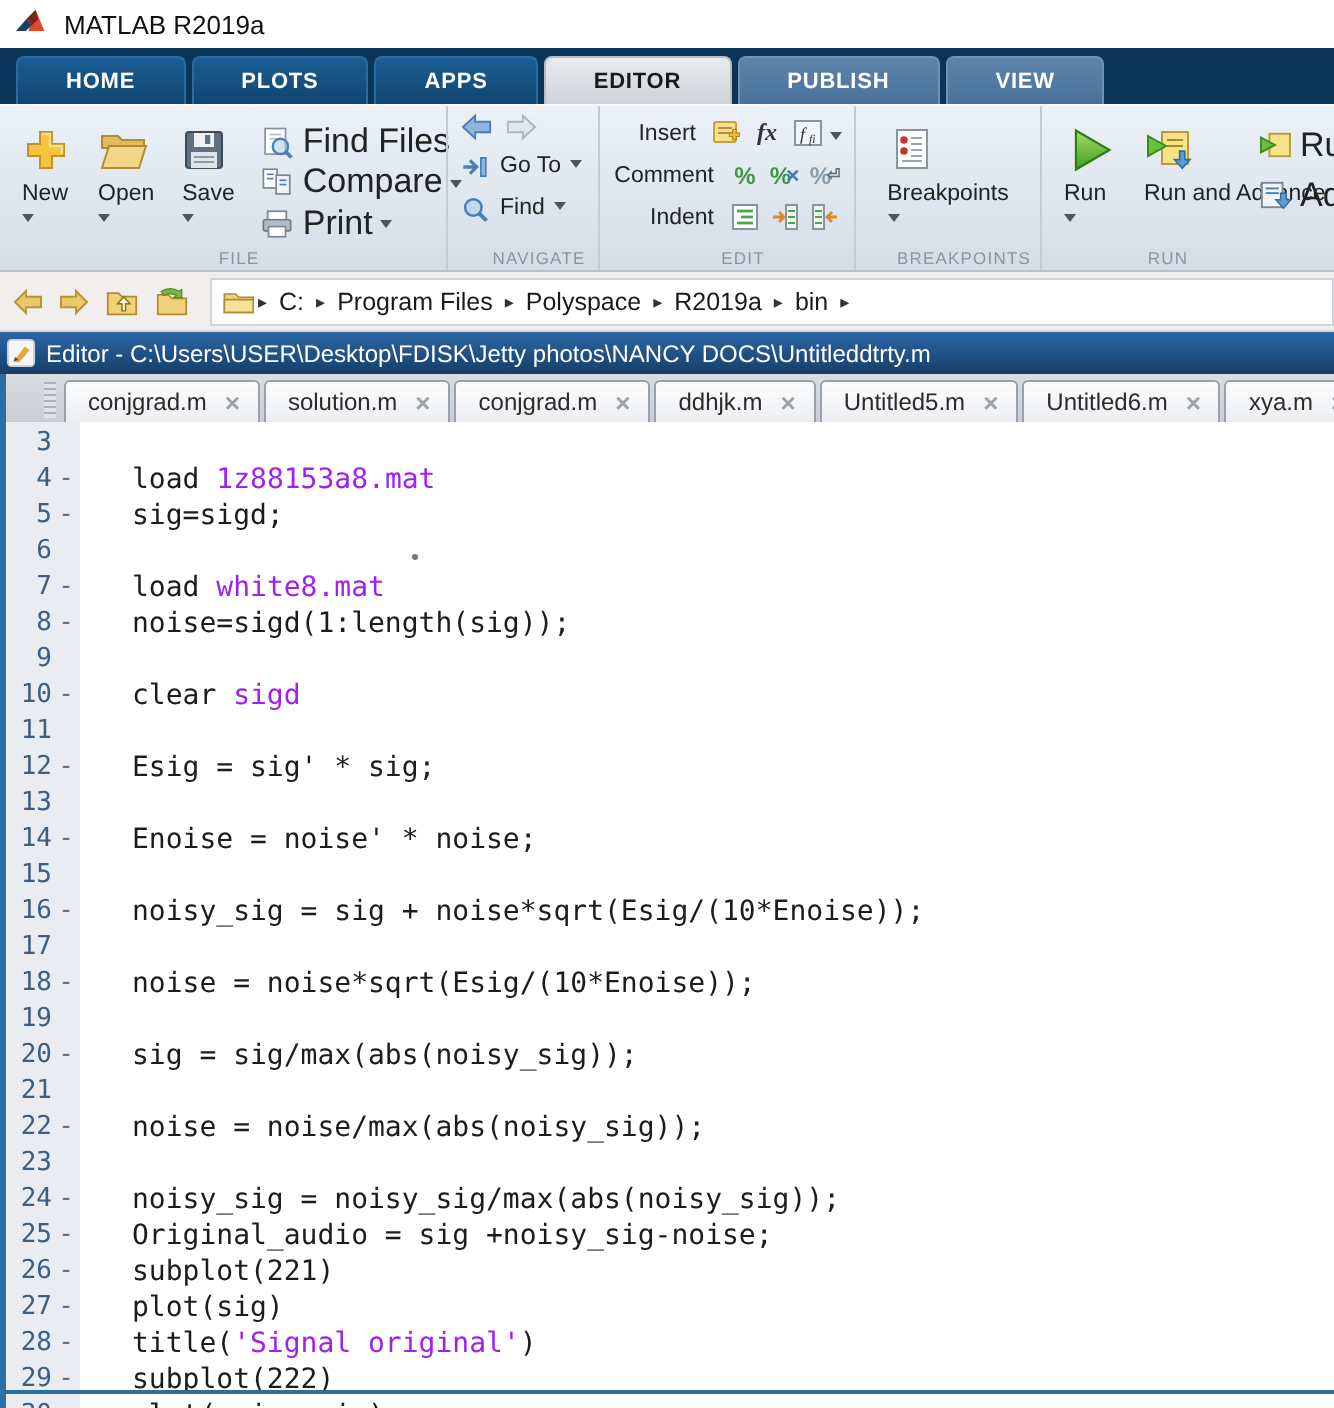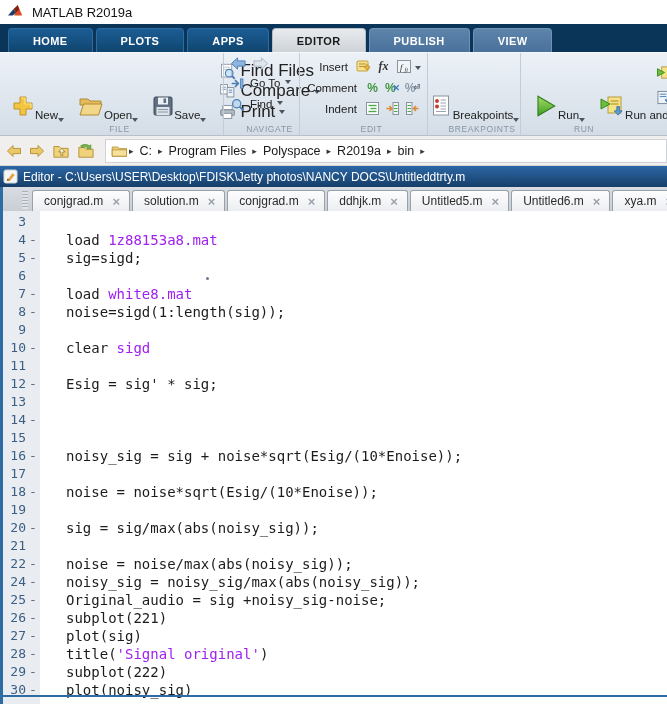--- a/index.html
+++ b/index.html
@@ -18,21 +18,21 @@
           background:linear-gradient(180deg,#1c5d94,#0f456f); border:1px solid #2b6ca3; border-bottom:none; }
   .rtab.light { background:linear-gradient(180deg,#5e84ab,#49719b); border-color:#6f93b8; }
   .rtab.active { background:linear-gradient(180deg,#e8ebee,#ced3d8); color:#1a1a1a; border-color:#b7bdc4; }
 
   
   .ribbon-body { height:84px; background:linear-gradient(180deg,#ecf1f7,#d4dde7); display:flex; border-top:1px solid #f4f8fc; border-bottom:1px solid #b8bfc7; overflow:hidden; }
   .rsec { position:relative; padding:3px 4px 13px; flex:none; }
   .rsec + .rsec { border-left:1px solid #c3ccd6; }
   .seclabel { position:absolute; bottom:1px; left:16px; right:0; text-align:center; font-size:8.5px; letter-spacing:.6px; color:#8695a4; }
   .bigbtns { display:flex; }
-  .bigbtn { display:flex; flex-direction:row; align-items:flex-end; padding:3px 7px 0; cursor:default; }
+  .bigbtn { display:flex; flex-direction:column; align-items:flex-start; padding:3px 7px 0; cursor:default; }
   .bigbtn .icon { height:32px; display:flex; align-items:center; justify-content:center; }
   .bigbtn .lbl { font-size:11.5px; color:#222; white-space:nowrap; line-height:1.15; text-align:center; }
   .caret { width:0; height:0; border-left:3.5px solid transparent; border-right:3.5px solid transparent; border-top:4px solid #4a5560; margin-top:3px; display:inline-block; }
   .smallcol { display:flex; flex-direction:column; justify-content:flex-start; padding-top:5px; }
   .smallbtn { display:flex; align-items:center; height:21px; gap:4px; font-size:17px; color:#222; cursor:default; white-space:nowrap; }
   .smallbtn .caret { margin-top:1px; }
   .sec-file { width:223px; display:flex; }
   .sec-file .smallcol { margin-left:6px; }
   .sec-nav { width:76px; }
   .navrow { display:flex; align-items:flex-start; height:21px; gap:5px; font-size:11.5px; color:#222; padding-left:2px; }
@@ -419,29 +419,30 @@
           <div class="cl"><span class="ln">4</span><span class="mk">-</span><span class="ct"><span class="c-k">load </span><span class="c-p">1z88153a8.mat</span></span></div>
           <div class="cl"><span class="ln">5</span><span class="mk">-</span><span class="ct"><span class="c-k">sig=sigd;</span></span></div>
           <div class="cl"><span class="ln">6</span><span class="mk"></span><span class="ct"></span><span class="cursor-dot"></span></div>
           <div class="cl"><span class="ln">7</span><span class="mk">-</span><span class="ct"><span class="c-k">load </span><span class="c-p">white8.mat</span></span></div>
           <div class="cl"><span class="ln">8</span><span class="mk">-</span><span class="ct"><span class="c-k">noise=sigd(1:length(sig));</span></span></div>
           <div class="cl"><span class="ln">9</span><span class="mk"></span><span class="ct"></span></div>
           <div class="cl"><span class="ln">10</span><span class="mk">-</span><span class="ct"><span class="c-k">clear </span><span class="c-p">sigd</span></span></div>
           <div class="cl"><span class="ln">11</span><span class="mk"></span><span class="ct"></span></div>
           <div class="cl"><span class="ln">12</span><span class="mk">-</span><span class="ct"><span class="c-k">Esig = sig' * sig;</span></span></div>
           <div class="cl"><span class="ln">13</span><span class="mk"></span><span class="ct"></span></div>
-          <div class="cl"><span class="ln">14</span><span class="mk">-</span></div>
+          <div class="cl"><span class="ln">14</span><span class="mk">-</span><span class="ct"><span class="c-k">Enoise = noise' * noise;</span></span></div>
           <div class="cl"><span class="ln">15</span><span class="mk"></span><span class="ct"></span></div>
           <div class="cl"><span class="ln">16</span><span class="mk">-</span><span class="ct"><span class="c-k">noisy_sig = sig + noise*sqrt(Esig/(10*Enoise));</span></span></div>
           <div class="cl"><span class="ln">17</span><span class="mk"></span><span class="ct"></span></div>
           <div class="cl"><span class="ln">18</span><span class="mk">-</span><span class="ct"><span class="c-k">noise = noise*sqrt(Esig/(10*Enoise));</span></span></div>
           <div class="cl"><span class="ln">19</span><span class="mk"></span><span class="ct"></span></div>
           <div class="cl"><span class="ln">20</span><span class="mk">-</span><span class="ct"><span class="c-k">sig = sig/max(abs(noisy_sig));</span></span></div>
           <div class="cl"><span class="ln">21</span><span class="mk"></span><span class="ct"></span></div>
           <div class="cl"><span class="ln">22</span><span class="mk">-</span><span class="ct"><span class="c-k">noise = noise/max(abs(noisy_sig));</span></span></div>
+          <div class="cl"><span class="ln">23</span><span class="mk"></span><span class="ct"></span></div>
           <div class="cl"><span class="ln">24</span><span class="mk">-</span><span class="ct"><span class="c-k">noisy_sig = noisy_sig/max(abs(noisy_sig));</span></span></div>
           <div class="cl"><span class="ln">25</span><span class="mk">-</span><span class="ct"><span class="c-k">Original_audio = sig +noisy_sig-noise;</span></span></div>
           <div class="cl"><span class="ln">26</span><span class="mk">-</span><span class="ct"><span class="c-k">subplot(221)</span></span></div>
           <div class="cl"><span class="ln">27</span><span class="mk">-</span><span class="ct"><span class="c-k">plot(sig)</span></span></div>
           <div class="cl"><span class="ln">28</span><span class="mk">-</span><span class="ct"><span class="c-k">title(</span><span class="c-p">'Signal original'</span><span class="c-k">)</span></span></div>
           <div class="cl"><span class="ln">29</span><span class="mk">-</span><span class="ct"><span class="c-k">subplot(222)</span></span></div>
           <div class="cl"><span class="ln">30</span><span class="mk">-</span><span class="ct"><span class="c-k">plot(noisy_sig)</span></span></div>
         </div>
       <div class="win-bottom"></div>
     </div>

